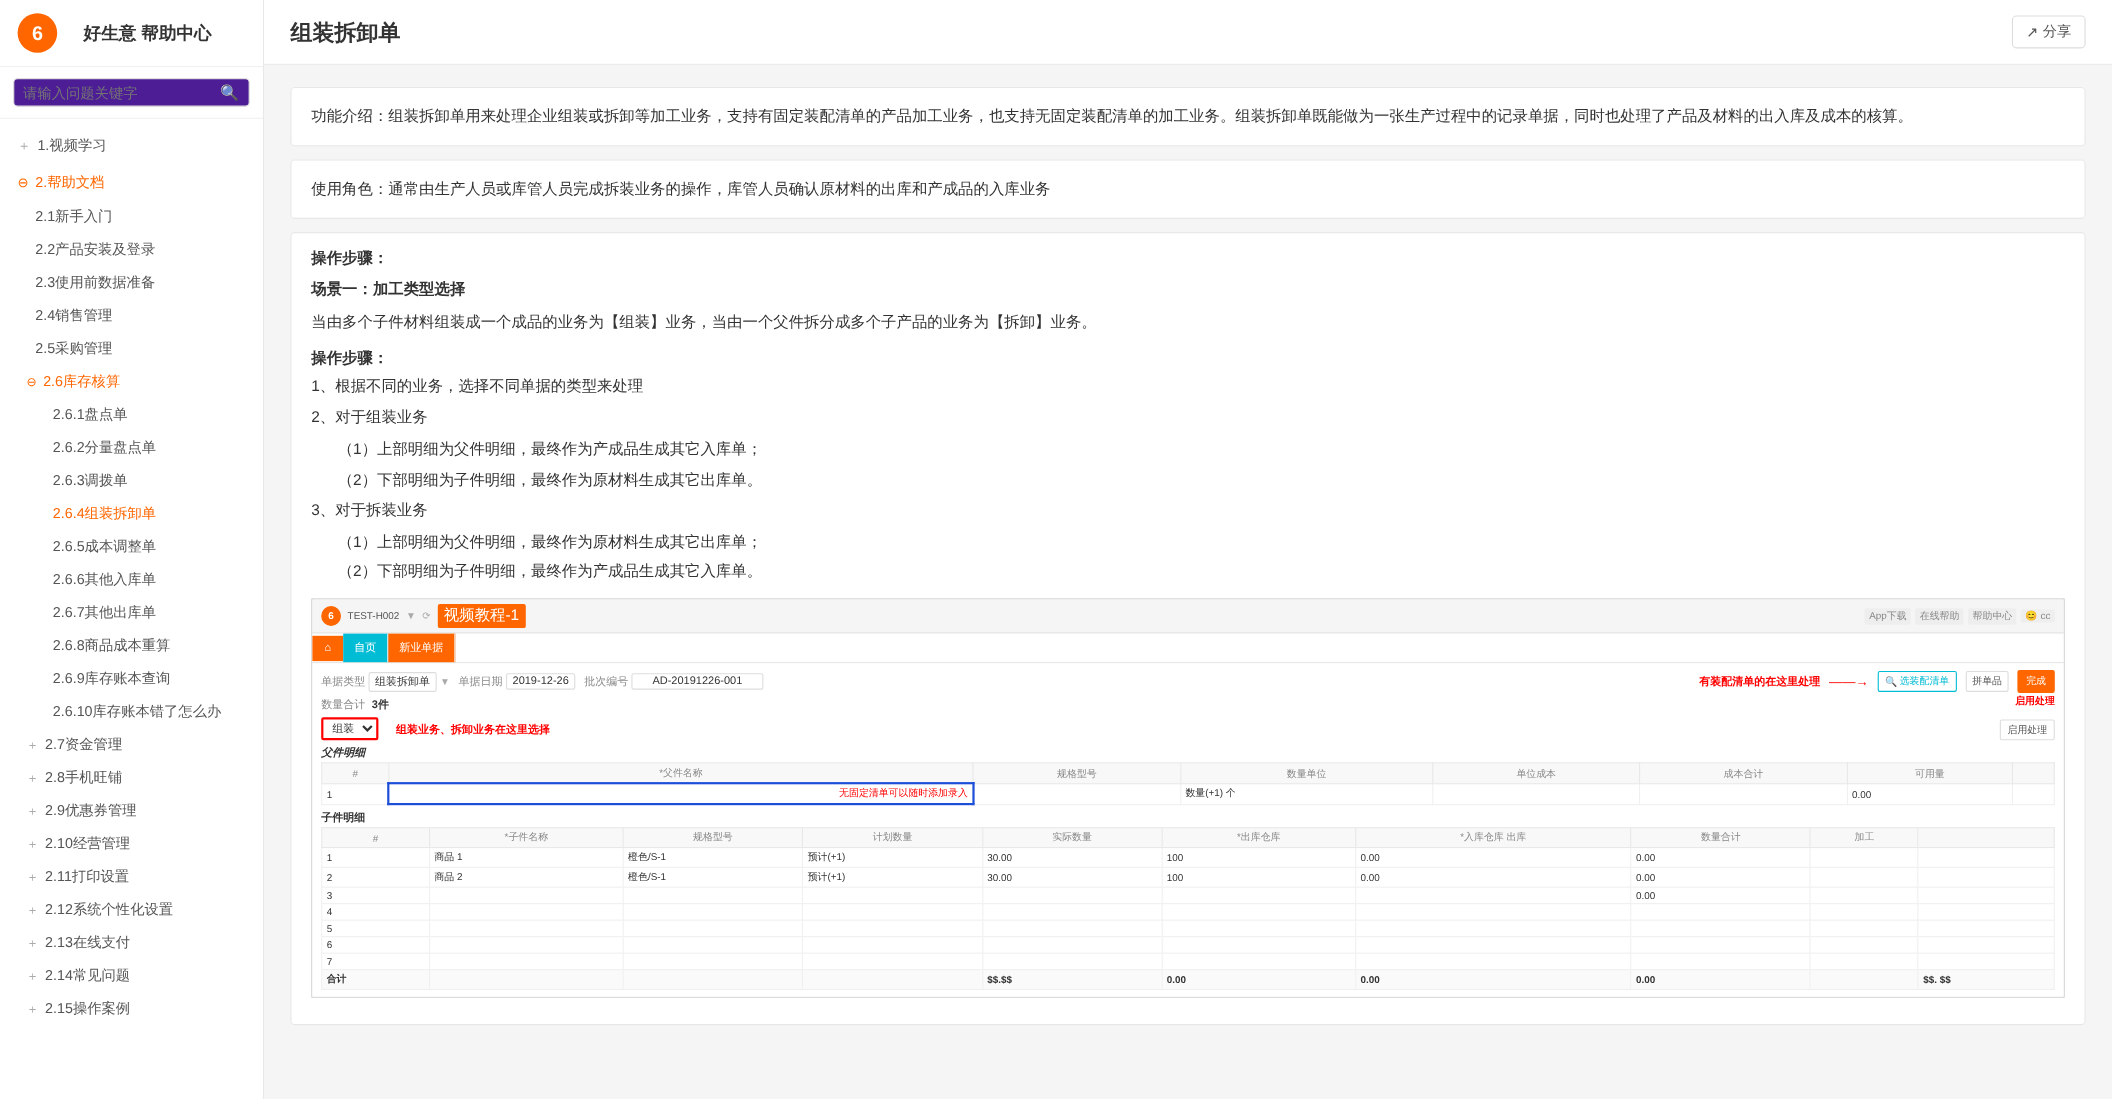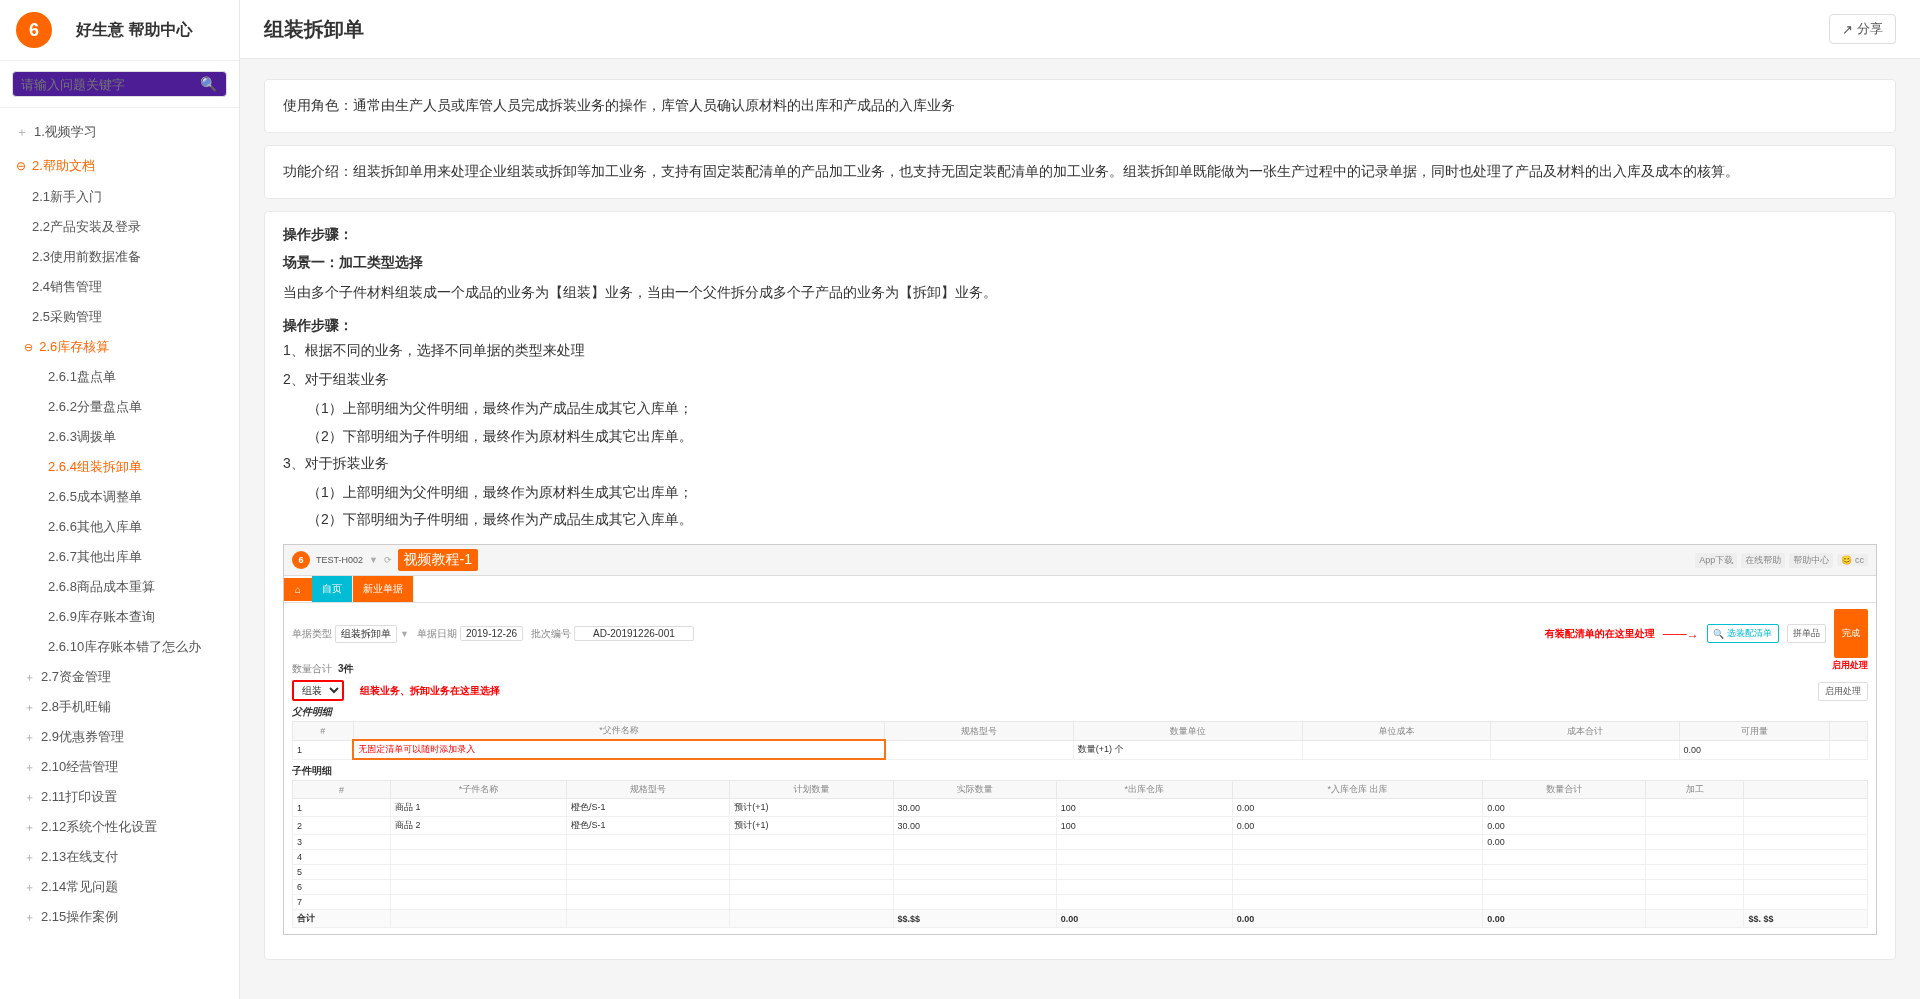--- a/index.html
+++ b/index.html
@@ -185,21 +185,21 @@
       font-size: 10px;
     }
     .ss-nav-left-icon { width: 28px; background: #f60; display: flex; align-items: center; justify-content: center; color: #fff; font-size: 10px; padding: 6px 0; }
     .ss-nav-tab { padding: 6px 10px; cursor: pointer; color: #555; border-right: 1px solid #f0f0f0; }
     .ss-nav-tab.active { background: #00bcd4; color: #fff; }
     .ss-nav-tab.orange { background: #f60; color: #fff; }
     .ss-hint-orange { background: #f60; color: #fff; font-size: 14px; padding: 2px 6px; border-radius: 2px; }
     .ss-table { width: 100%; border-collapse: collapse; font-size: 9px; }
     .ss-table th { background: #f8f8f8; border: 1px solid #e8e8e8; padding: 2px 4px; color: #888; font-weight: normal; }
     .ss-table td { border: 1px solid #f0f0f0; padding: 2px 4px; color: #333; }
-    .ss-table td.red-border-cell { border: 2px solid #f97316; }
+    .ss-table td.red-border-cell { border: 2px solid #1d4ed8; text-align: right; }
     .ss-table tfoot td { background: #fafafa; font-weight: bold; }
 
     .bold { font-weight: bold; }
   </style>
 </head>
 <body>
 
 <div class="sidebar">
   <div class="sidebar-header">
     <div class="logo-circle">
@@ -296,25 +296,25 @@
     <h1 class="page-title">组装拆卸单</h1>
     <button class="share-btn">
       <span class="share-icon">↗</span>
       <span>分享</span>
     </button>
   </div>
 
   <div class="main-content">
 
     <div class="content-section">
+      <span>功能介绍：组装拆卸单用来处理企业组装或拆卸等加工业务，支持有固定装配清单的产品加工业务，也支持无固定装配清单的加工业务。组装拆卸单既能做为一张生产过程中的记录单据，同时也处理了产品及材料的出入库及成本的核算。</span>
+    </div>
+
+    <div class="content-section">
       <span>使用角色：通常由生产人员或库管人员完成拆装业务的操作，库管人员确认原材料的出库和产成品的入库业务</span>
-    </div>
-
-    <div class="content-section">
-      <span>功能介绍：组装拆卸单用来处理企业组装或拆卸等加工业务，支持有固定装配清单的产品加工业务，也支持无固定装配清单的加工业务。组装拆卸单既能做为一张生产过程中的记录单据，同时也处理了产品及材料的出入库及成本的核算。</span>
     </div>
 
 
     <div class="ops-section">
       <div class="ops-title">操作步骤：</div>
       <div class="scene-title">场景一：加工类型选择</div>
       <div class="body-text" style="margin-bottom: 8px;">当由多个子件材料组装成一个成品的业务为【组装】业务，当由一个父件拆分成多个子产品的业务为【拆卸】业务。</div>
       <div class="body-text bold">操作步骤：</div>
       <div class="body-text numbered">1、根据不同的业务，选择不同单据的类型来处理</div>
       <div class="body-text numbered">2、对于组装业务</div>
@@ -365,21 +365,21 @@
               <span style="border:1px solid #ddd; border-radius:2px; padding:1px 18px; font-size:10px; background:#fff; min-width:110px;">AD-20191226-001</span>
             </div>
             <div style="flex:1;"></div>
 
             <span style="color:red; font-size:10px; font-weight:bold; white-space:nowrap;">有装配清单的在这里处理</span>
             <span style="color:red; font-size:12px;">——→</span>
             <button style="border:1px solid #00bcd4; border-radius:2px; background:#fff; color:#00bcd4; font-size:9px; padding:2px 6px; cursor:pointer; display:inline-flex; align-items:center; gap:2px;">
               <span>🔍</span> 选装配清单
             </button>
             <span style="border:1px solid #ddd; border-radius:2px; background:#fff; font-size:9px; padding:2px 5px; color:#555;">拼单品</span>
-            <button style="background:#f60; color:#fff; border:none; border-radius:2px; font-size:9px; padding:18px 8px; cursor:pointer;">完成</button>
+            <button style="background:#f60; color:#fff; border:none; border-radius:2px; font-size:9px; padding:4px 8px; cursor:pointer;">完成</button>
           </div>
 
           <div style="display:flex; align-items:center; gap:6px; font-size:10px; margin-bottom:4px;">
             <span style="color:#888;">数量合计</span>
             <span style="font-weight:bold;">3件</span>
           </div>
 
           <div style="display:flex; align-items:center; gap:8px; margin-bottom:4px; position:relative;">
 
             <div style="position:relative; display:inline-block;">

